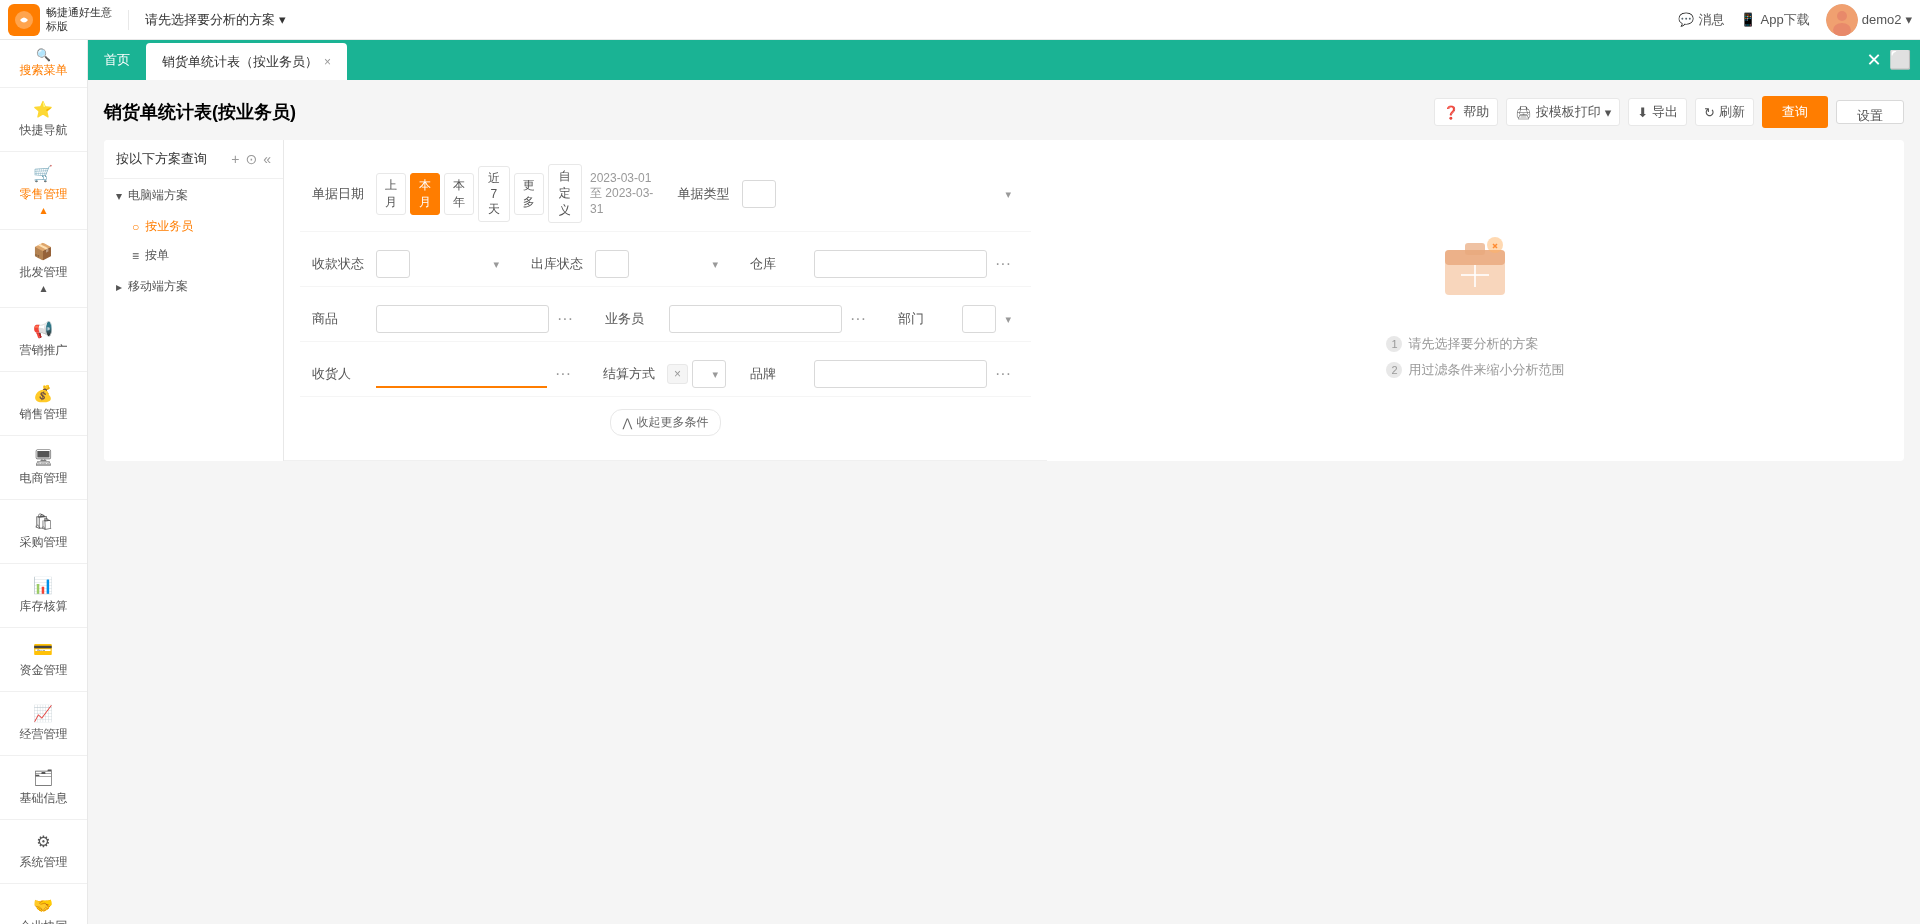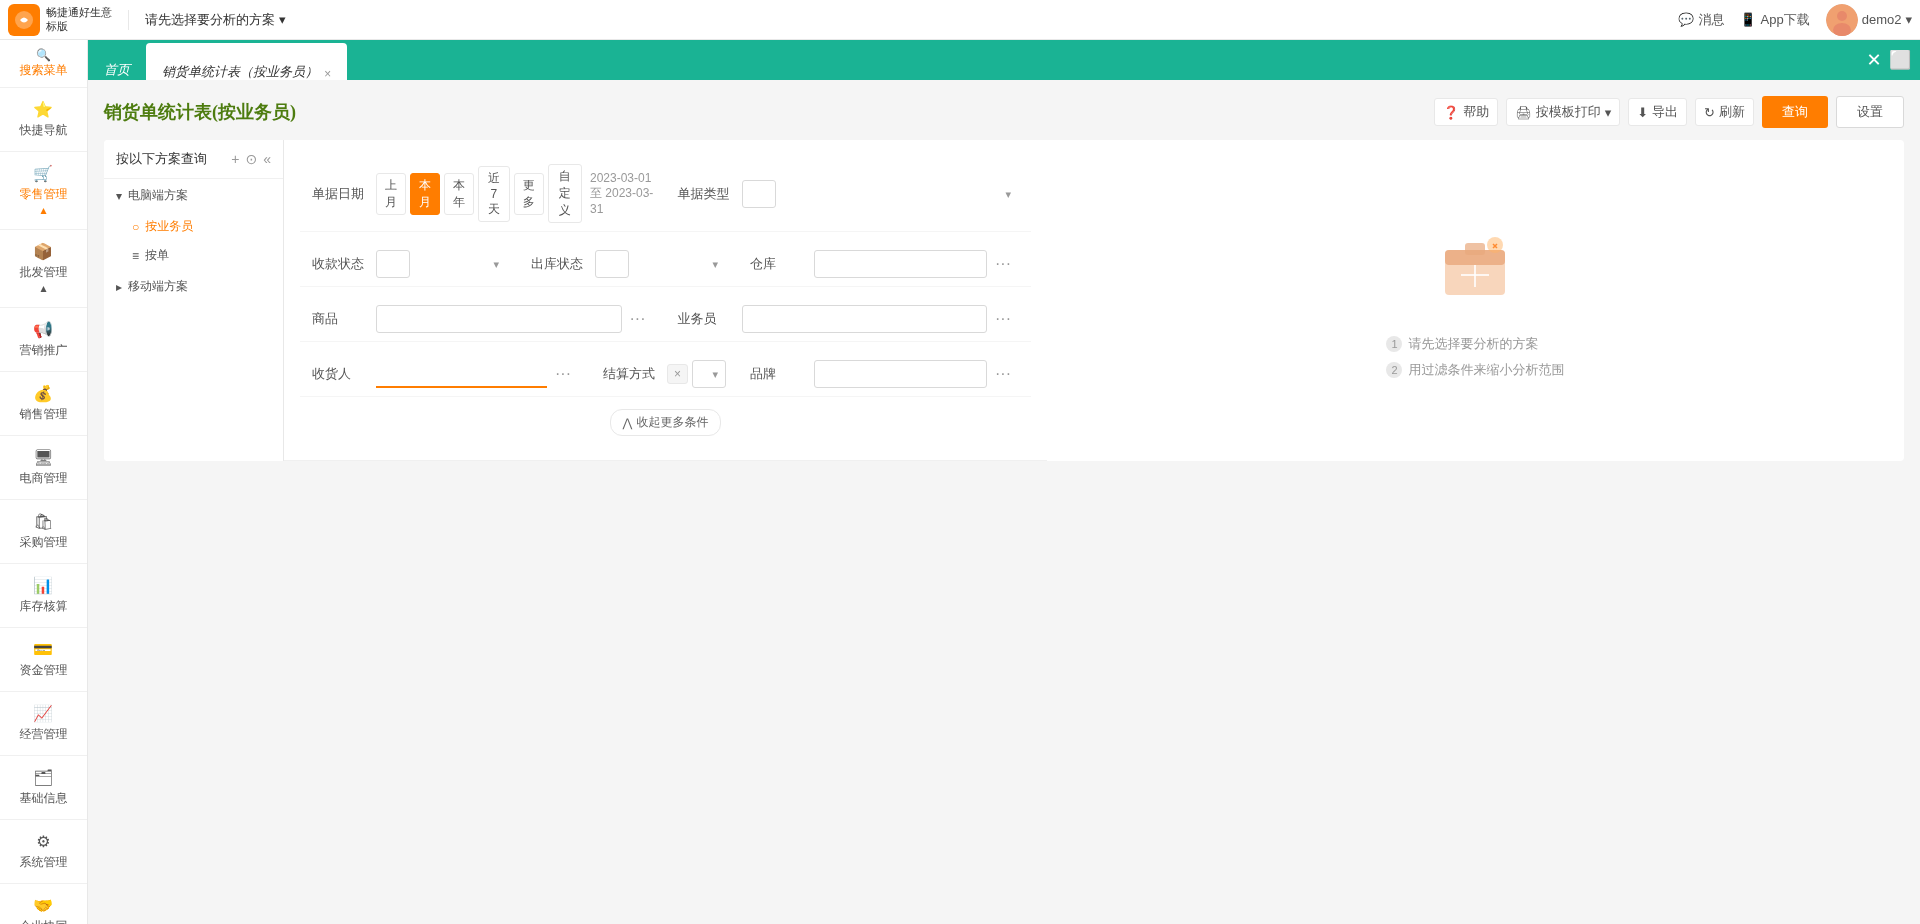--- a/index.html
+++ b/index.html
@@ -24,33 +24,33 @@
     .sidebar-item { padding: 12px 4px; text-align: center; cursor: pointer; font-size: 12px; color: #555; border-bottom: 1px solid #f0f0f0; }
     .sidebar-item.active { color: #ff7d00; }
     .sidebar-item .icon { font-size: 16px; margin-bottom: 3px; }
     .sidebar-special { padding: 8px 4px; text-align: center; cursor: pointer; font-size: 12px; color: #ff7d00; border-bottom: 1px solid #f0f0f0; }
 
     
     .content-area { flex: 1; display: flex; flex-direction: column; overflow: hidden; }
 
     
     .tab-bar { height: 40px; background: #1ab394; display: flex; align-items: center; padding: 0 0; flex-shrink: 0; }
-    .tab-item { height: 38px; display: flex; align-items: flex-end; padding: 0 16px; font-size: 13px; cursor: pointer; gap: 6px; font-style: italic; }
+    .tab-item { height: 38px; display: flex; align-items: center; padding: 0 16px; font-size: 13px; cursor: pointer; gap: 6px; }
     .tab-item.home { color: #fff; background: transparent; }
     .tab-item.active { background: #fff; color: #333; border-radius: 4px 4px 0 0; margin-top: 4px; }
     .tab-item .tab-close { color: #999; font-size: 12px; cursor: pointer; }
     .tab-bar-actions { margin-left: auto; display: flex; align-items: center; padding-right: 8px; gap: 8px; }
     .tab-bar-actions span { color: #fff; font-size: 16px; cursor: pointer; }
 
     
     .page-content { flex: 1; overflow: auto; padding: 16px; background: #f5f5f5; }
 
     
     .page-header { display: flex; align-items: center; justify-content: space-between; margin-bottom: 12px; }
-    .page-title { font-size: 18px; font-weight: 600; color: #4d7c0f; font-family: Liberation Serif, serif; }
+    .page-title { font-size: 18px; font-weight: 600; color: #000000; }
     .page-action-btn { display: flex; align-items: center; gap: 4px; font-size: 13px; color: #555; cursor: pointer; padding: 4px 8px; border: 1px solid #e8e8e8; background: #fff; border-radius: 3px; }
     .filter-input { flex: 1; height: 28px; border: 1px solid #d9d9d9; border-radius: 3px; padding: 0 8px; font-size: 12px; color: #333; outline: none; }
     .filter-select { flex: 1; height: 28px; border: 1px solid #d9d9d9; border-radius: 3px; padding: 0 24px 0 8px; font-size: 12px; color: #333; outline: none; background: #fff; appearance: none; cursor: pointer; }
     .filter-select-wrapper { flex: 1; position: relative; }
     .filter-select-wrapper::after { content: '▾'; position: absolute; right: 8px; top: 50%; transform: translateY(-50%); color: #999; pointer-events: none; font-size: 11px; }
     .filter-dots { padding: 0 8px; color: #999; cursor: pointer; font-size: 16px; }
 
     
     .date-filter { display: flex; align-items: center; gap: 4px; flex: 1; }
     .date-btn { padding: 3px 8px; border: 1px solid #e8e8e8; border-radius: 3px; cursor: pointer; font-size: 12px; color: #555; background: #fff; }
@@ -87,21 +87,21 @@
     
     .filter-tag { display: inline-flex; align-items: center; gap: 4px; background: #f5f5f5; border: 1px solid #e8e8e8; border-radius: 3px; padding: 2px 6px; font-size: 12px; color: #333; }
     .filter-tag-close { color: #999; cursor: pointer; font-size: 12px; }
 
     
     .filter-input-underline { flex: 1; height: 28px; border: none; border-bottom: 2px solid #ff7d00; padding: 0 8px; font-size: 12px; color: #333; outline: none; background: transparent; }
     
     .page-actions-right { display: flex; align-items: center; gap: 8px; }
     
     .btn-query { background: #ff7d00; color: #fff; border: none; border-radius: 3px; padding: 6px 20px; cursor: pointer; font-size: 13px; height: 32px; }
-    .btn-setting { background: #fff; color: #555; border: 1px solid #d9d9d9; border-radius: 3px; padding: 6px 20px; cursor: pointer; font-size: 13px; height: 32px; }
+    .btn-setting { background: #fff; color: #555; border: 1px solid #d9d9d9; border-radius: 3px; padding: 6px 20px; cursor: pointer; font-size: 13px; height: 24px; }
 
     .filter-row-grid { display: grid; grid-template-columns: 1fr 1fr 1fr; gap: 0; }
     .filter-cell { display: flex; align-items: center; padding: 8px 12px; border-bottom: 1px solid #f5f5f5; }
     .filter-cell-label { font-size: 13px; color: #555; white-space: nowrap; min-width: 56px; margin-right: 8px; }
     
     .avatar { width: 32px; height: 32px; border-radius: 50%; overflow: hidden; background: #e8e8e8; display: flex; align-items: center; justify-content: center; }
   </style>
 </head>
 <body>
 
@@ -344,20 +344,28 @@
               <div style="display:flex;margin-bottom:10px;">
                 <div class="filter-cell" style="flex:1;display:flex;align-items:center;">
                   <span class="filter-cell-label">商品</span>
                   <input class="filter-input" style="flex: 1 1 0%;">
                   <span class="filter-dots">···</span>
                 </div>
                 <div class="filter-cell" style="flex:1;display:flex;align-items:center;">
                   <span class="filter-cell-label">业务员</span>
                   <input class="filter-input" style="flex: 1 1 0%;">
                   <span class="filter-dots">···</span>
+                </div>
+                <div class="filter-cell" style="flex:1;display:flex;align-items:center;">
+                  <span class="filter-cell-label">部门</span>
+                  <div class="filter-select-wrapper" style="flex:1;">
+                    <select class="filter-select">
+                      <option value=""></option>
+                    </select>
+                  </div>
                 </div>
               </div>
 
               <div style="display:flex;margin-bottom:4px;">
                 <div class="filter-cell" style="flex:1;display:flex;align-items:center;">
                   <span class="filter-cell-label">收货人</span>
                   <input class="filter-input-underline" style="flex: 1 1 0%;">
                   <span class="filter-dots">···</span>
                 </div>
                 <div class="filter-cell" style="flex:1;display:flex;align-items:center;">

